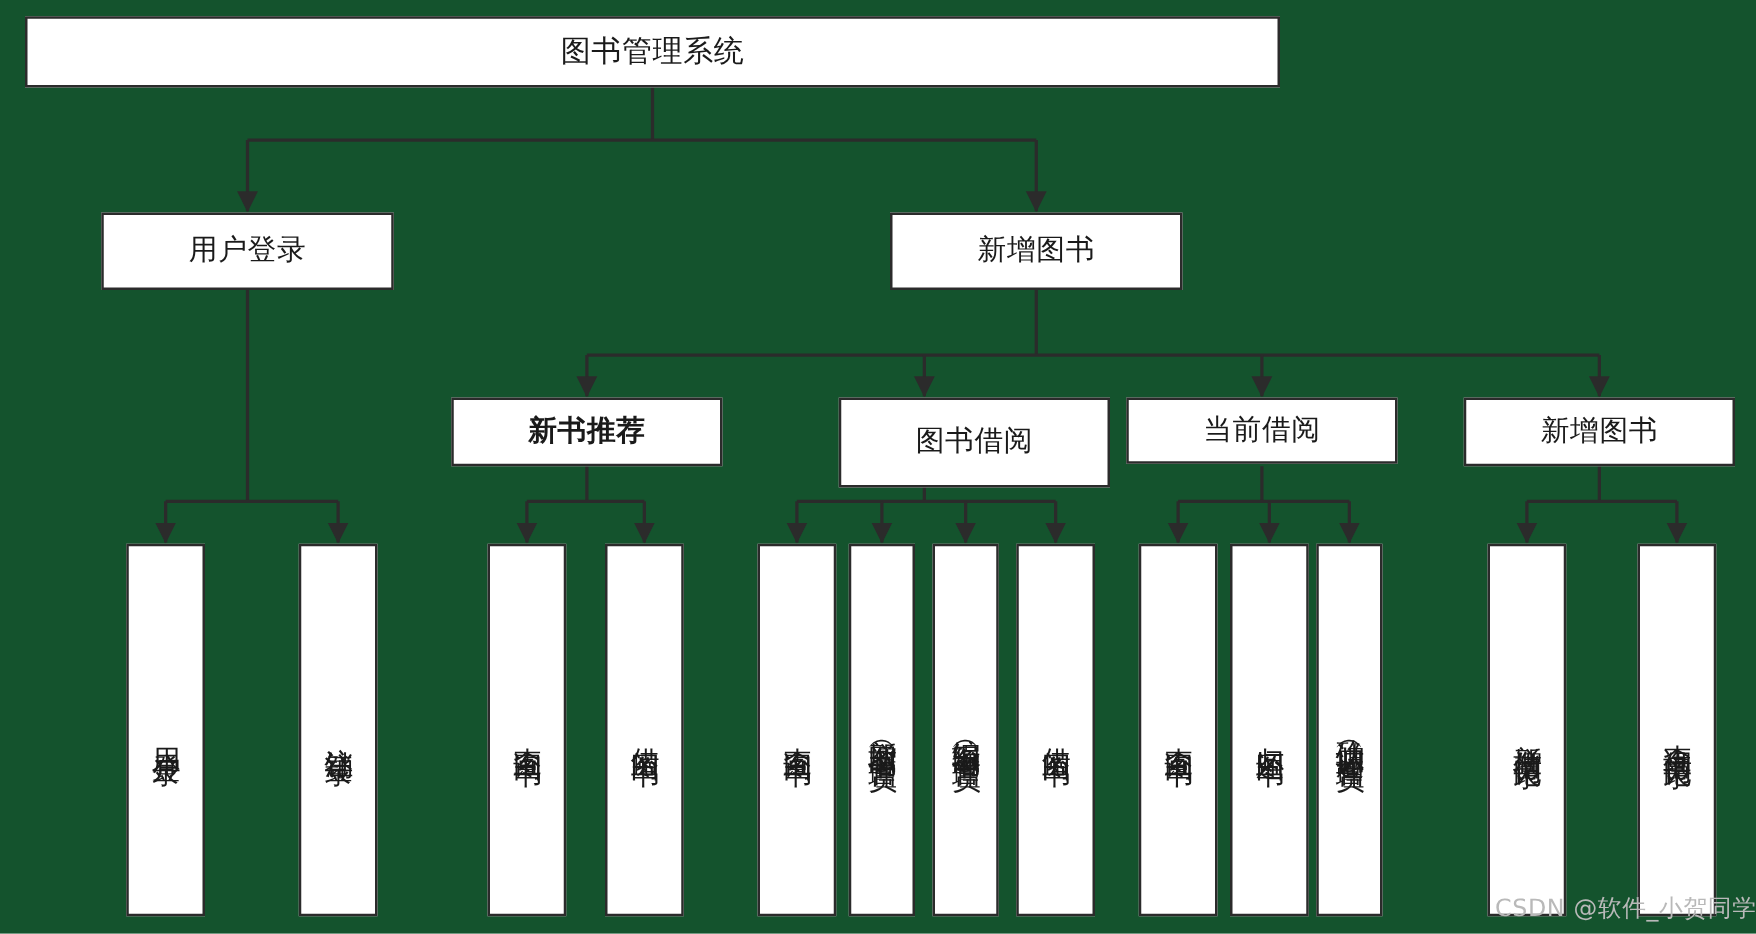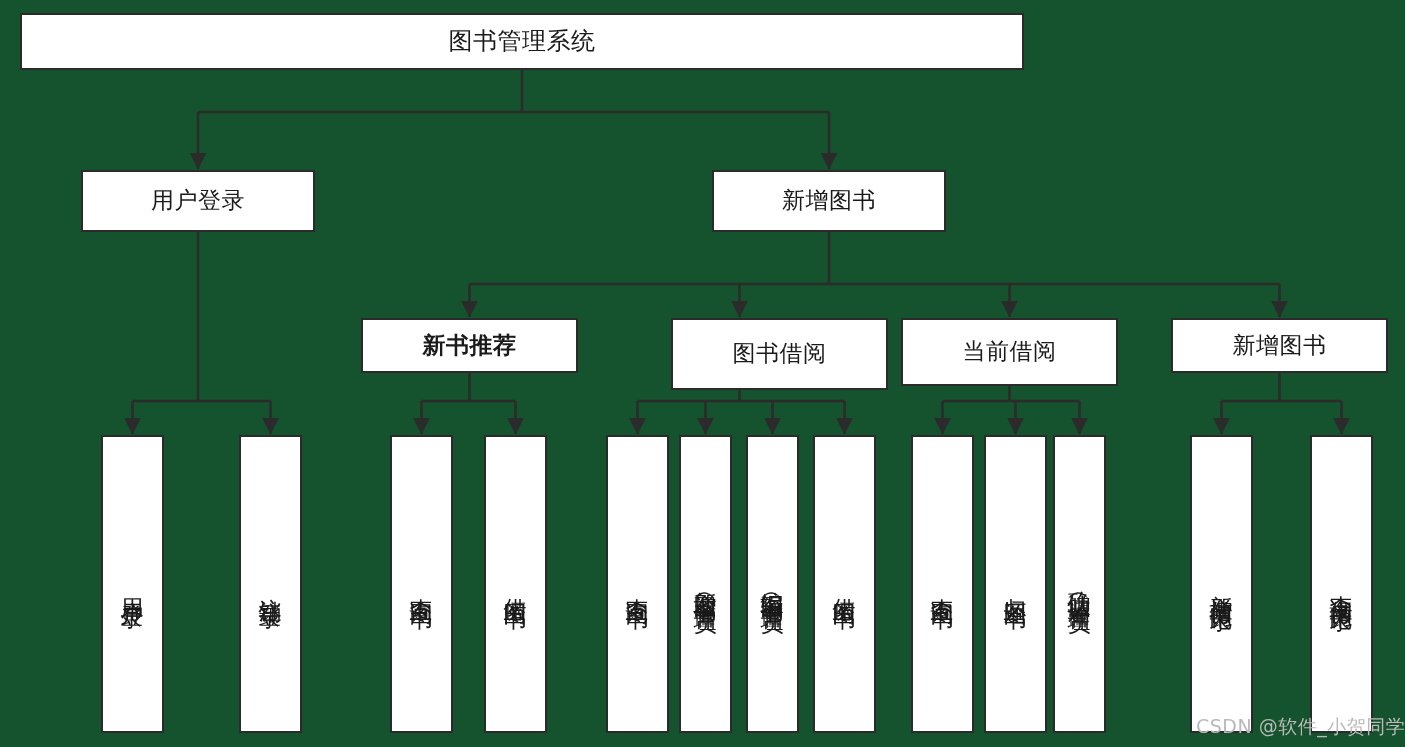--- a/index.html
+++ b/index.html
@@ -132,21 +132,21 @@
   <div class="node horiz" style="left: 712px; top: 170px; width: 234px; height: 62px;">
     <span class="node-label">新增图书</span>
   </div>
 
   <div class="node horiz" style="left: 361px; top: 318px; width: 217px; height: 55px; font-weight: bold;">
     <span class="node-label">新书推荐</span>
   </div>
   <div class="node horiz" style="left: 631px; top: 318px; width: 217px; height: 72px; margin-left: 40px;">
     <span class="node-label">图书借阅</span>
   </div>
-  <div class="node horiz" style="left: 901px; top: 318px; width: 217px; height: 68px;">
+  <div class="node horiz" style="left: 901px; top: 318px; width: 217px; height: 53px;">
     <span class="node-label">当前借阅</span>
   </div>
   <div class="node horiz" style="left: 1171px; top: 318px; width: 217px; height: 55px;">
     <span class="node-label">新增图书</span>
   </div>
 
   <div class="node vert" style="left: 101px; top: 435px; width: 63px; height: 298px;">
     <span class="node-label">用户登录</span>
   </div>
   <div class="node vert" style="left: 239px; top: 435px; width: 63px; height: 298px;">

